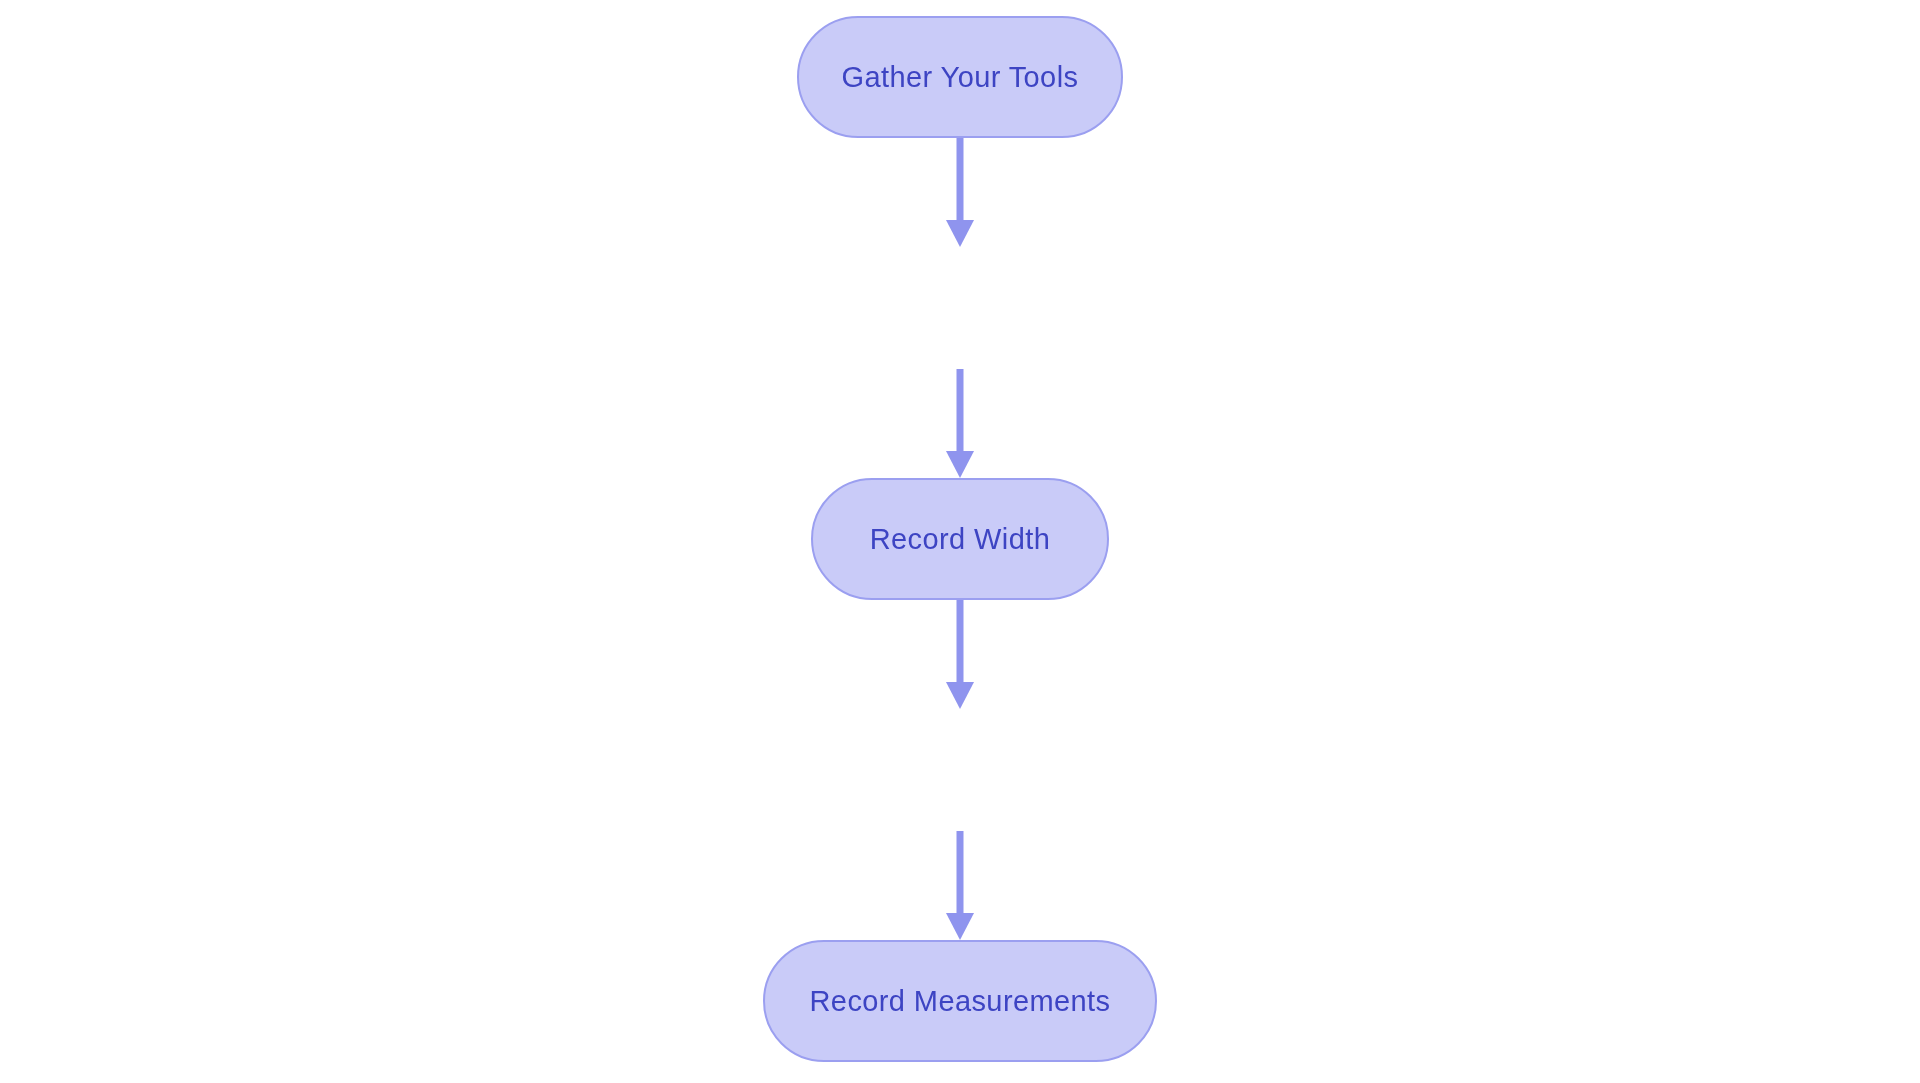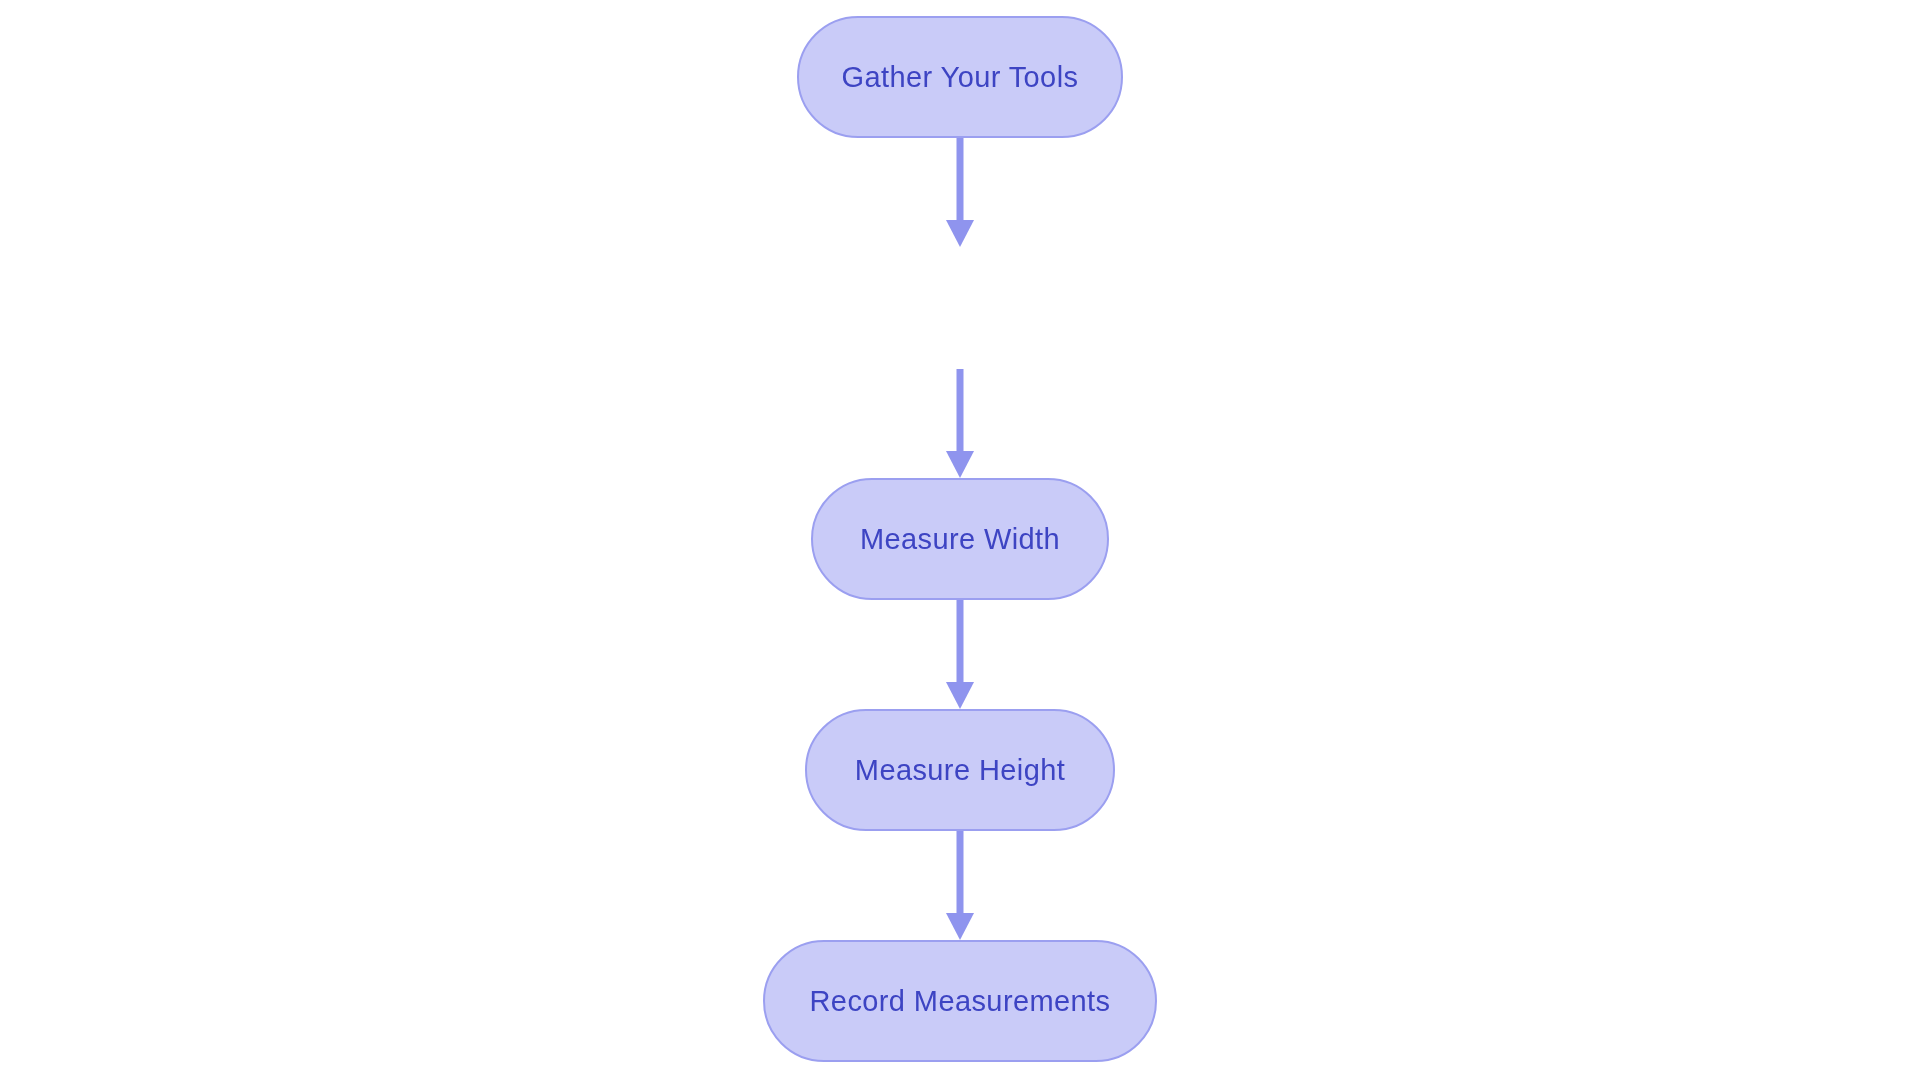--- a/index.html
+++ b/index.html
@@ -90,31 +90,28 @@
     <div class="arrow-head"></div>
   </div>
 
 
   <div class="edge-arrow edge-1">
     <div class="arrow-line"></div>
     <div class="arrow-head"></div>
   </div>
 
   <div class="flow-node node-2">
-    <span class="node-label">Measure Width</span>
+    <span class="node-label">Record Width</span>
   </div>
 
   <div class="edge-arrow edge-2">
     <div class="arrow-line"></div>
     <div class="arrow-head"></div>
   </div>
 
-  <div class="flow-node node-3">
-    <span class="node-label">Measure Height</span>
-  </div>
 
   <div class="edge-arrow edge-3">
     <div class="arrow-line"></div>
     <div class="arrow-head"></div>
   </div>
 
   <div class="flow-node node-4">
     <span class="node-label">Record Measurements</span>
   </div>
 

